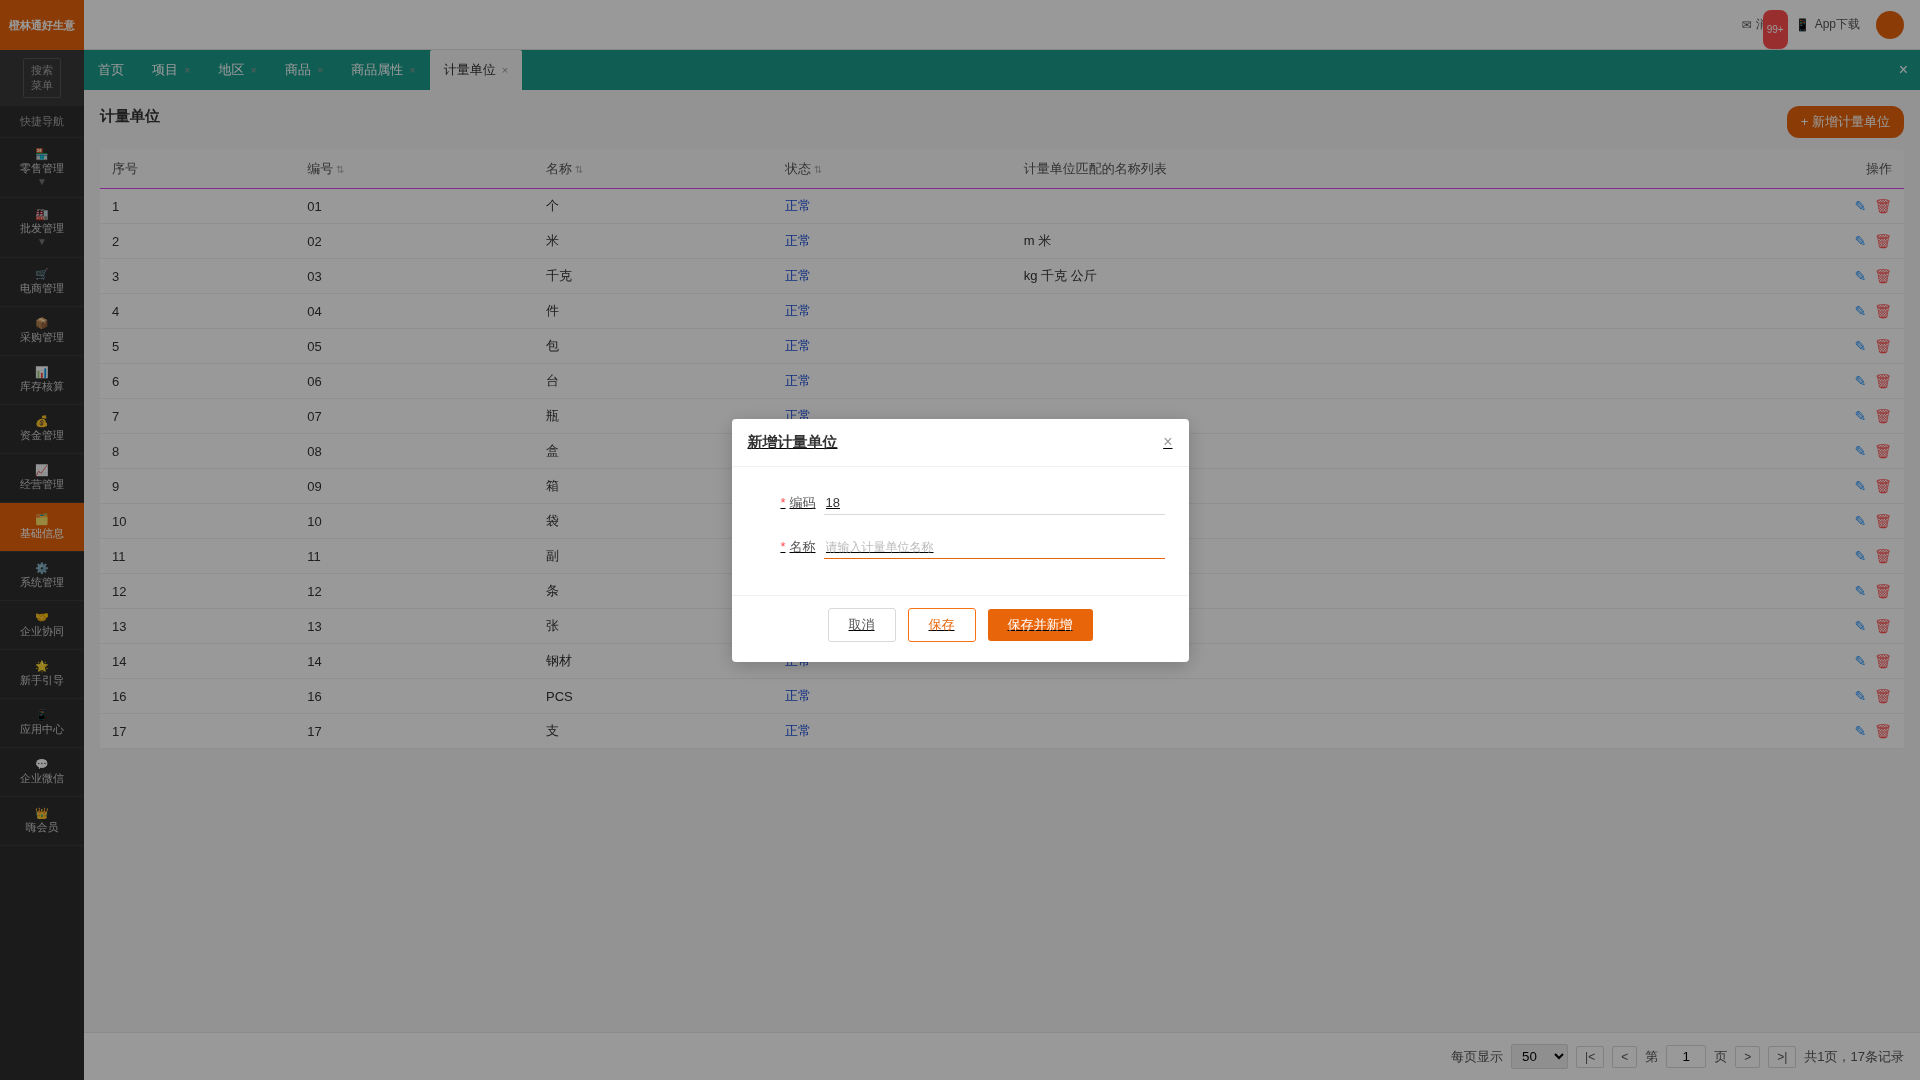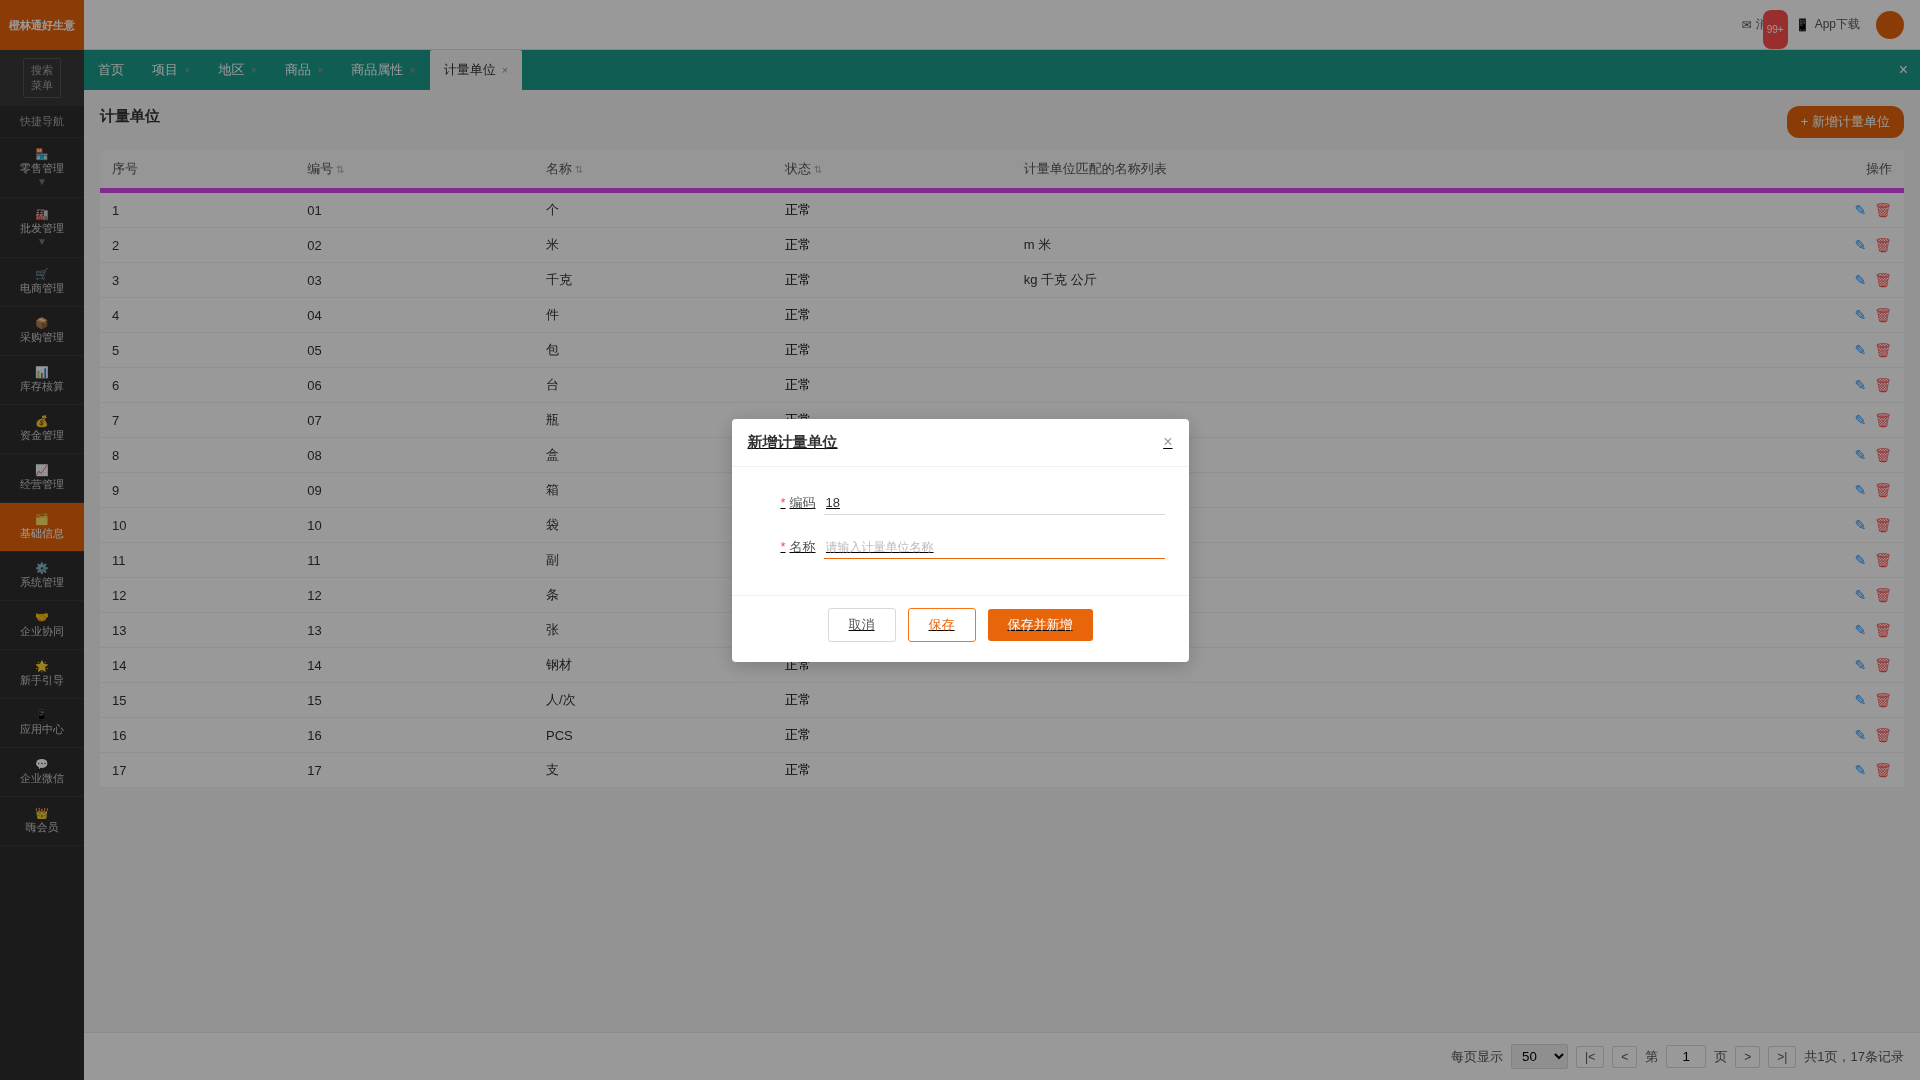--- a/index.html
+++ b/index.html
@@ -37,25 +37,25 @@
     
     .page { flex: 1; background: #f5f5f5; padding: 16px; overflow: auto; position: relative; }
     .page-title { font-size: 15px; font-weight: bold; color: #333; margin-bottom: 12px; }
     .page-header { display: flex; align-items: center; justify-content: space-between; margin-bottom: 12px; }
     .btn-add { background: #e8650a; color: white; border: none; padding: 7px 14px; border-radius: 12px; cursor: pointer; font-size: 13px; }
 
     
     .table-wrap { background: white; border-radius: 3px; overflow: hidden; }
     table { width: 100%; border-collapse: collapse; font-size: 13px; }
     thead tr { background: #fafafa; }
-    th { padding: 10px 12px; text-align: left; color: #555; font-weight: normal; border-bottom: 5px solid #d946ef; white-space: nowrap; }
+    th { padding: 10px 12px; text-align: left; color: #555; font-weight: normal; border-bottom: 1px solid #d946ef; white-space: nowrap; }
     th.sortable { cursor: pointer; }
     th.sortable::after { content: " ⇅"; font-size: 10px; color: #aaa; }
     td { padding: 8px 12px; border-bottom: 1px solid #f0f0f0; color: #333; }
-    .status-normal { color: #000000; }
+    .status-normal { color: #1d4ed8; }
     .action-btns { display: flex; gap: 8px; }
     .action-edit { color: #1890ff; cursor: pointer; font-size: 14px; }
     .action-delete { color: #ff4d4f; cursor: pointer; font-size: 14px; }
 
     
     .pagination { height: 48px; background: white; border-top: 1px solid #e8e8e8; display: flex; align-items: center; justify-content: flex-end; padding: 0 16px; gap: 8px; font-size: 13px; color: #555; flex-shrink: 0; }
     .pagination-btn { border: 1px solid #d9d9d9; background: white; padding: 3px 8px; cursor: pointer; border-radius: 2px; color: #555; font-size: 12px; }
     .pagination-input { width: 40px; border: 1px solid #d9d9d9; text-align: center; padding: 3px; border-radius: 2px; }
     .pagination-select { border: 1px solid #d9d9d9; padding: 3px 6px; border-radius: 2px; cursor: pointer; }
 
@@ -395,33 +395,20 @@
     <td><span class="status-normal">正常</span></td>
     <td></td>
     <td style="text-align:right">
       <div class="action-btns" style="justify-content:flex-end">
         <span class="action-edit">✎</span>
         <span class="action-delete">🗑</span>
       </div>
     </td>
   </tr>
             <tr>
-    <td>15</td>
-    <td>15</td>
-    <td>人/次</td>
-    <td><span class="status-normal">正常</span></td>
-    <td></td>
-    <td style="text-align:right">
-      <div class="action-btns" style="justify-content:flex-end">
-        <span class="action-edit">✎</span>
-        <span class="action-delete">🗑</span>
-      </div>
-    </td>
-  </tr>
-            <tr>
     <td>16</td>
     <td>16</td>
     <td>PCS</td>
     <td><span class="status-normal">正常</span></td>
     <td></td>
     <td style="text-align:right">
       <div class="action-btns" style="justify-content:flex-end">
         <span class="action-edit">✎</span>
         <span class="action-delete">🗑</span>
       </div>

